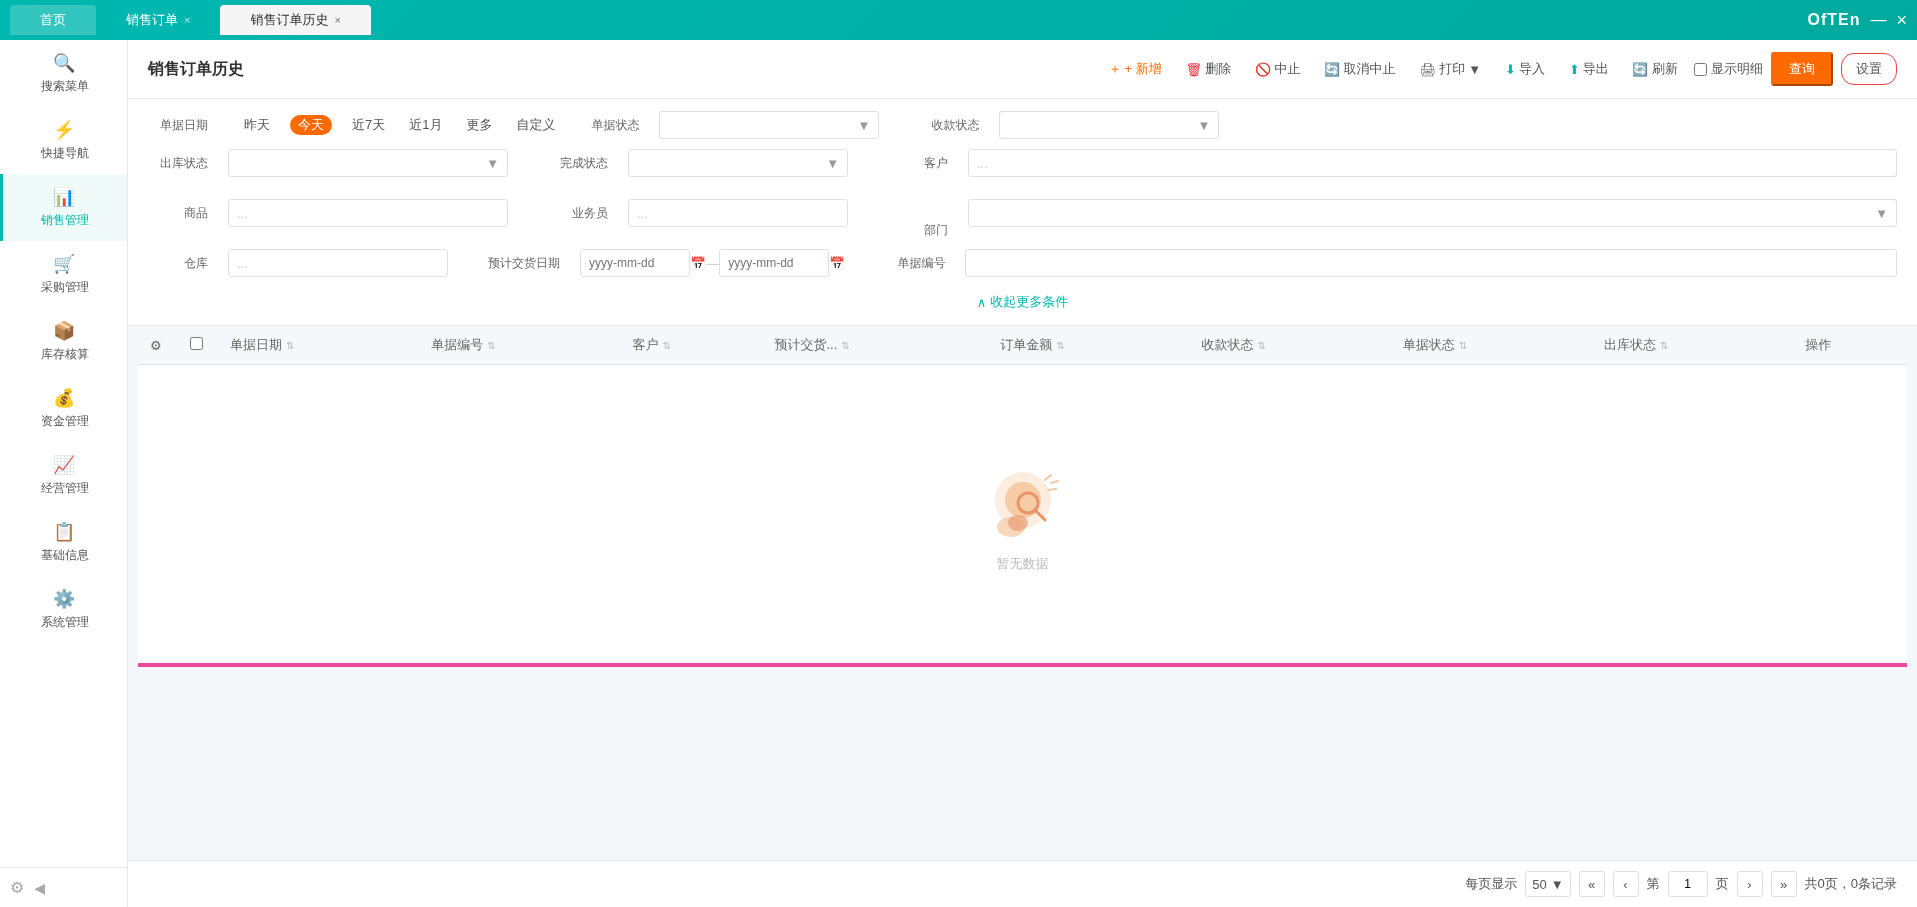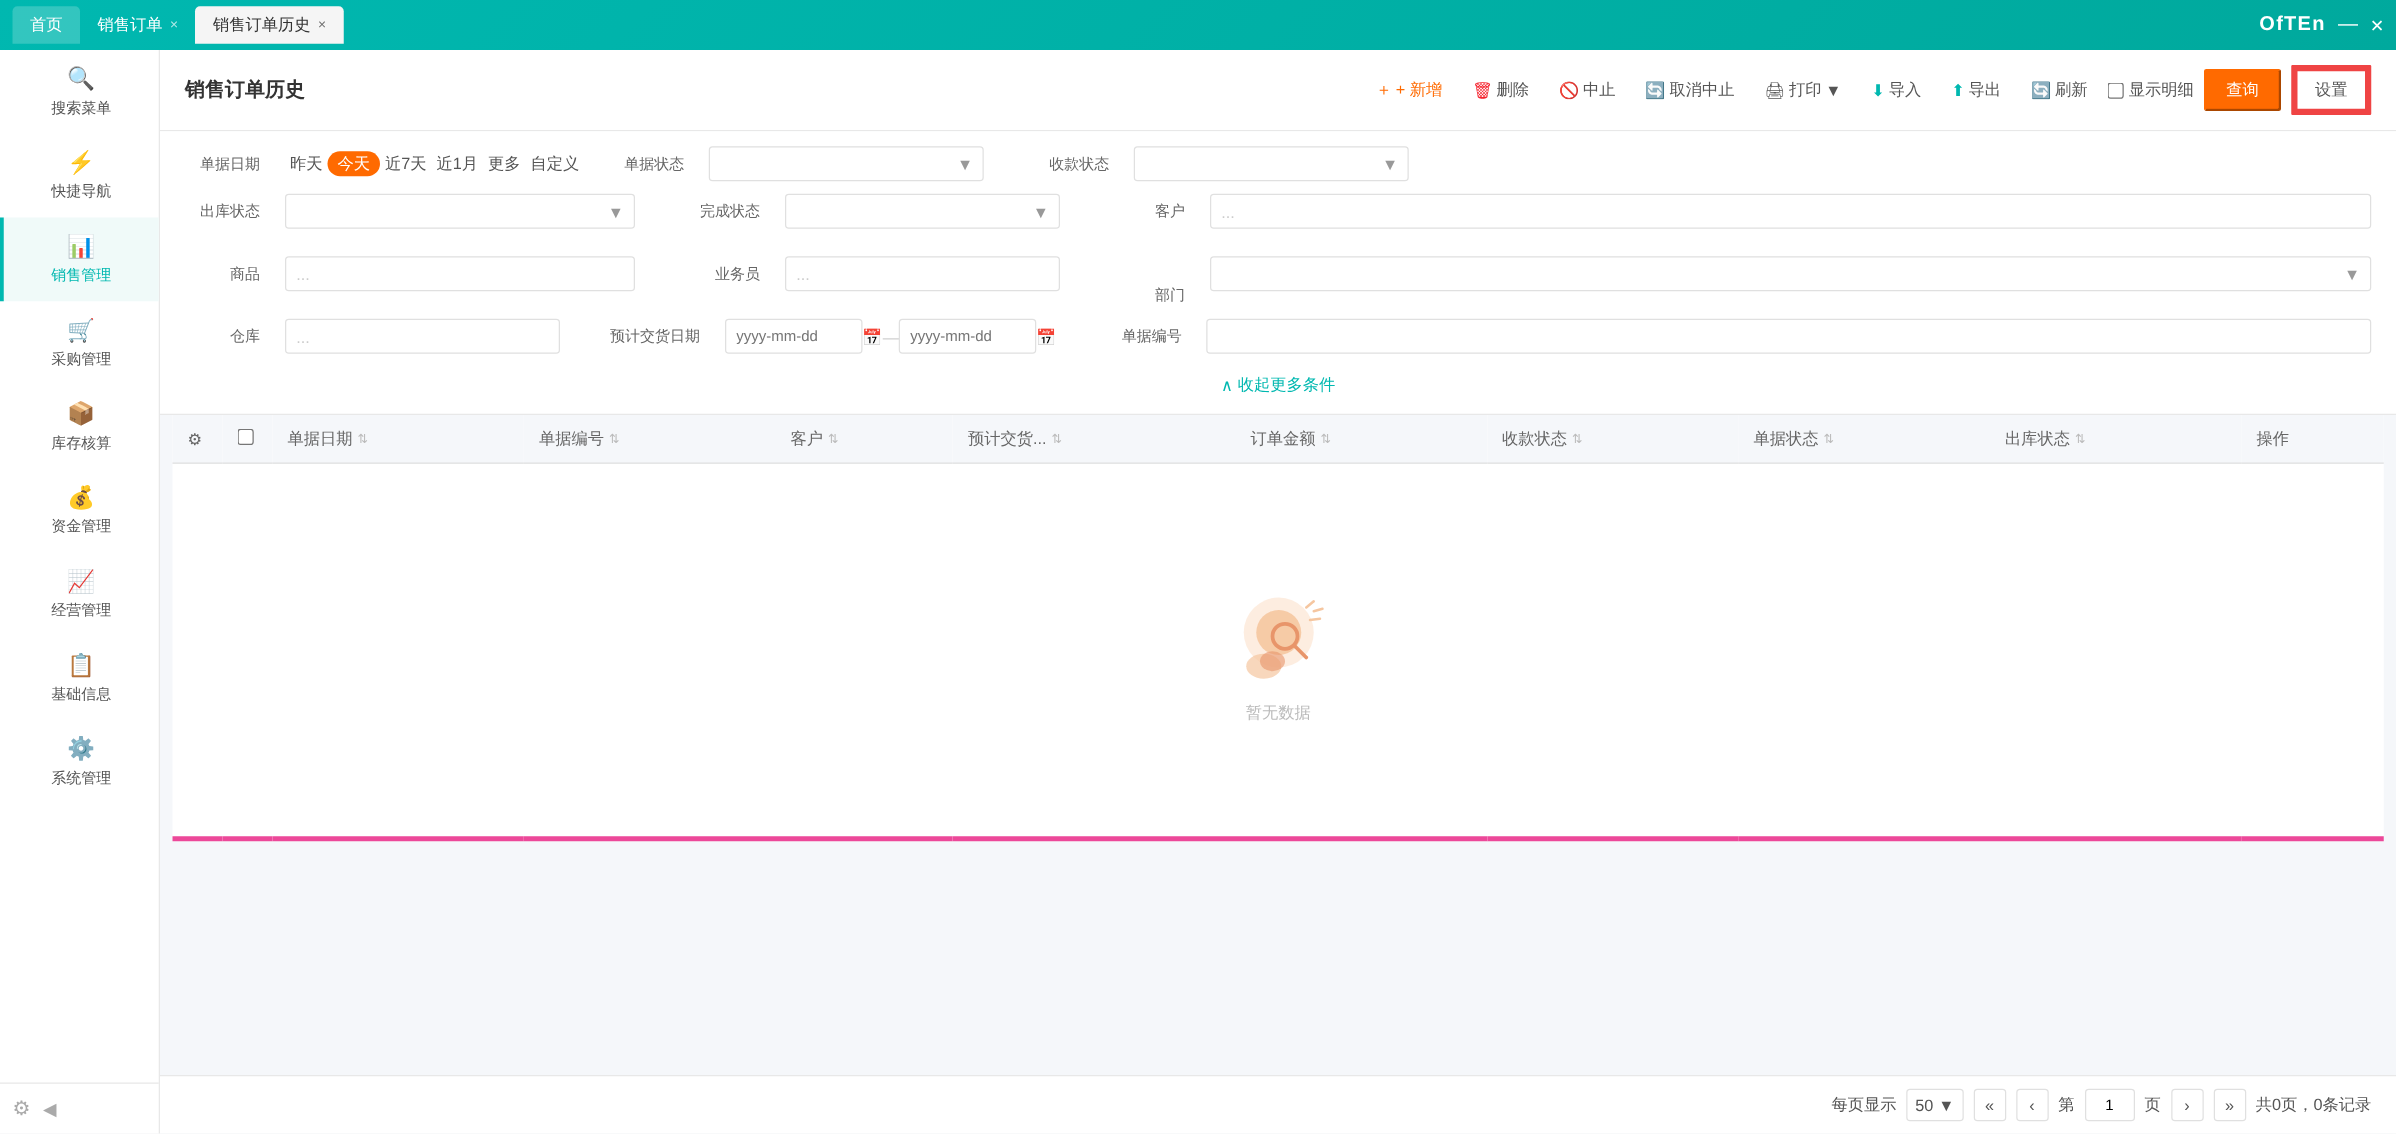--- a/index.html
+++ b/index.html
@@ -11,21 +11,21 @@
       background: linear-gradient(135deg, #00b8b0 0%, #00a99d 100%);
       display: flex;
       align-items: center;
       padding: 0 10px;
       color: white;
       flex-shrink: 0;
     }
     .tab-item {
       display: flex;
       align-items: center;
-      padding: 0 14px;
+      padding: 0 30px;
       height: 30px;
       border-radius: 4px 4px 0 0;
       cursor: pointer;
       color: white;
       font-size: 13px;
       gap: 6px;
     }
     .tab-item.active {
       background: #f5f5f5;
       color: #333;
@@ -122,23 +122,23 @@
       color: white;
       border-color: #ff6a00;
       padding: 6px 16px;
       border-radius: 3px;
       cursor: pointer;
       font-size: 13px;
     }
     .btn-secondary {
       background: white;
       color: #555;
-      border: 5px solid #ef4444;
+      border: 1px solid #ef4444;
       padding: 6px 14px;
-      border-radius: 1px;
+      border-radius: 13px;
       cursor: pointer;
       font-size: 13px;
     }
     .checkbox-label {
       display: flex;
       align-items: center;
       gap: 4px;
       font-size: 12px;
       color: #555;
       cursor: pointer;
@@ -187,21 +187,22 @@
       min-width: 200px;
       height: 28px;
       font-size: 12px;
       color: #999;
       cursor: pointer;
       justify-content: space-between;
     }
     .date-group {
       display: flex;
       align-items: center;
-      gap: 0;
+      gap: 16px;
+      margin-left: 12px;
     }
     .date-badge {
       background: #ff6a00;
       color: white;
       border-radius: 10px;
       padding: 1px 8px;
       font-size: 11px;
       cursor: pointer;
     }
     .date-btn {

